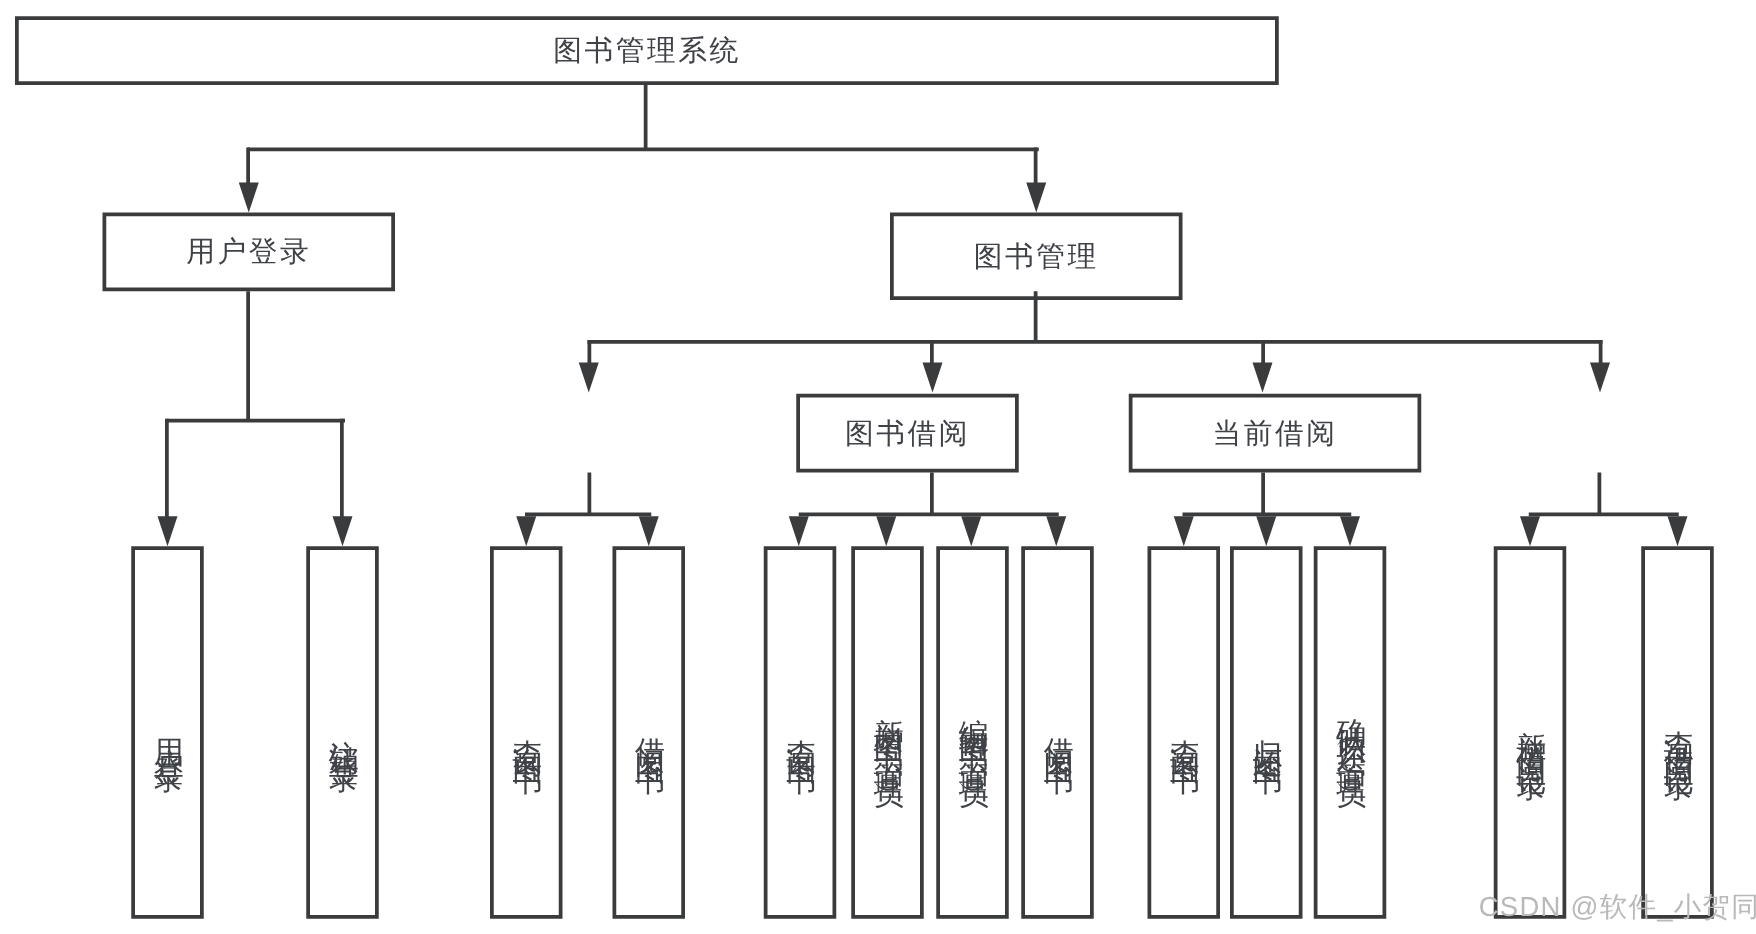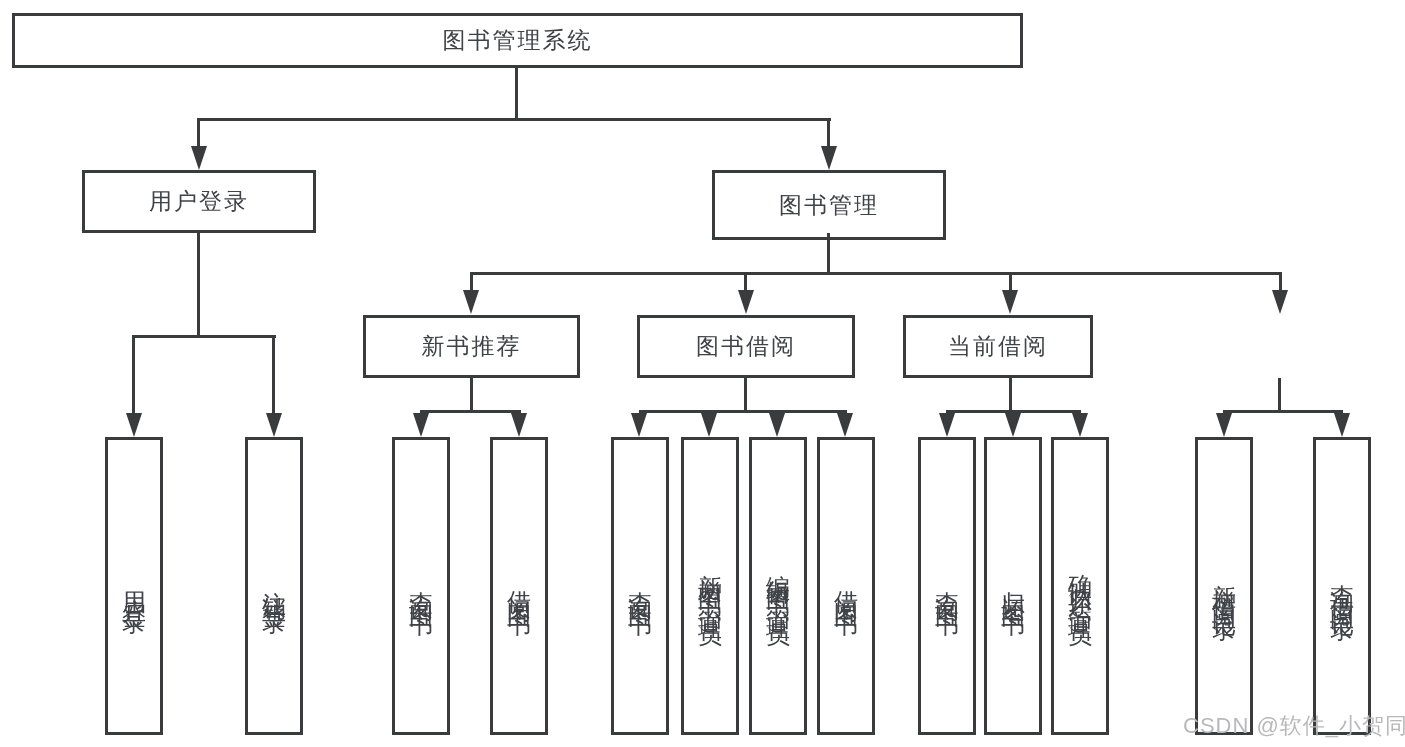--- a/index.html
+++ b/index.html
@@ -86,27 +86,24 @@
   <div class="hline" style="left:470px;top:272px;width:812px;"></div>
   <div class="vline" style="left:470px;top:272px;height:20px;"></div>
   <div class="arrow" style="left:463px;top:290px;"></div>
   <div class="vline" style="left:744px;top:272px;height:20px;"></div>
   <div class="arrow" style="left:738px;top:290px;"></div>
   <div class="vline" style="left:1009px;top:272px;height:20px;"></div>
   <div class="arrow" style="left:1002px;top:290px;"></div>
   <div class="vline" style="left:1279px;top:272px;height:20px;"></div>
   <div class="arrow" style="left:1272px;top:290px;"></div>
 
-  <div class="node h" style="left:363px;top:315px;width:217px;height:63px;">
-    <span>新书推荐</span>
-  </div>
-  <div class="node h" style="left:637px;top:315px;width:218px;height:63px;">
+  <div class="node h" style="left:637px;top:315px;width:178px;height:63px;">
     <span>图书借阅</span>
   </div>
-  <div class="node h" style="left:903px;top:315px;width:190px;height:63px;">
+  <div class="node h" style="left:903px;top:315px;width:234px;height:63px;">
     <span>当前借阅</span>
   </div>
 
   <div class="vline" style="left:470px;top:378px;height:34px;"></div>
   <div class="hline" style="left:420px;top:410px;width:101px;"></div>
   <div class="arrow" style="left:413px;top:413px;"></div>
   <div class="arrow" style="left:511px;top:413px;"></div>
 
   <div class="vline" style="left:744px;top:378px;height:34px;"></div>
   <div class="hline" style="left:639px;top:410px;width:208px;"></div>

